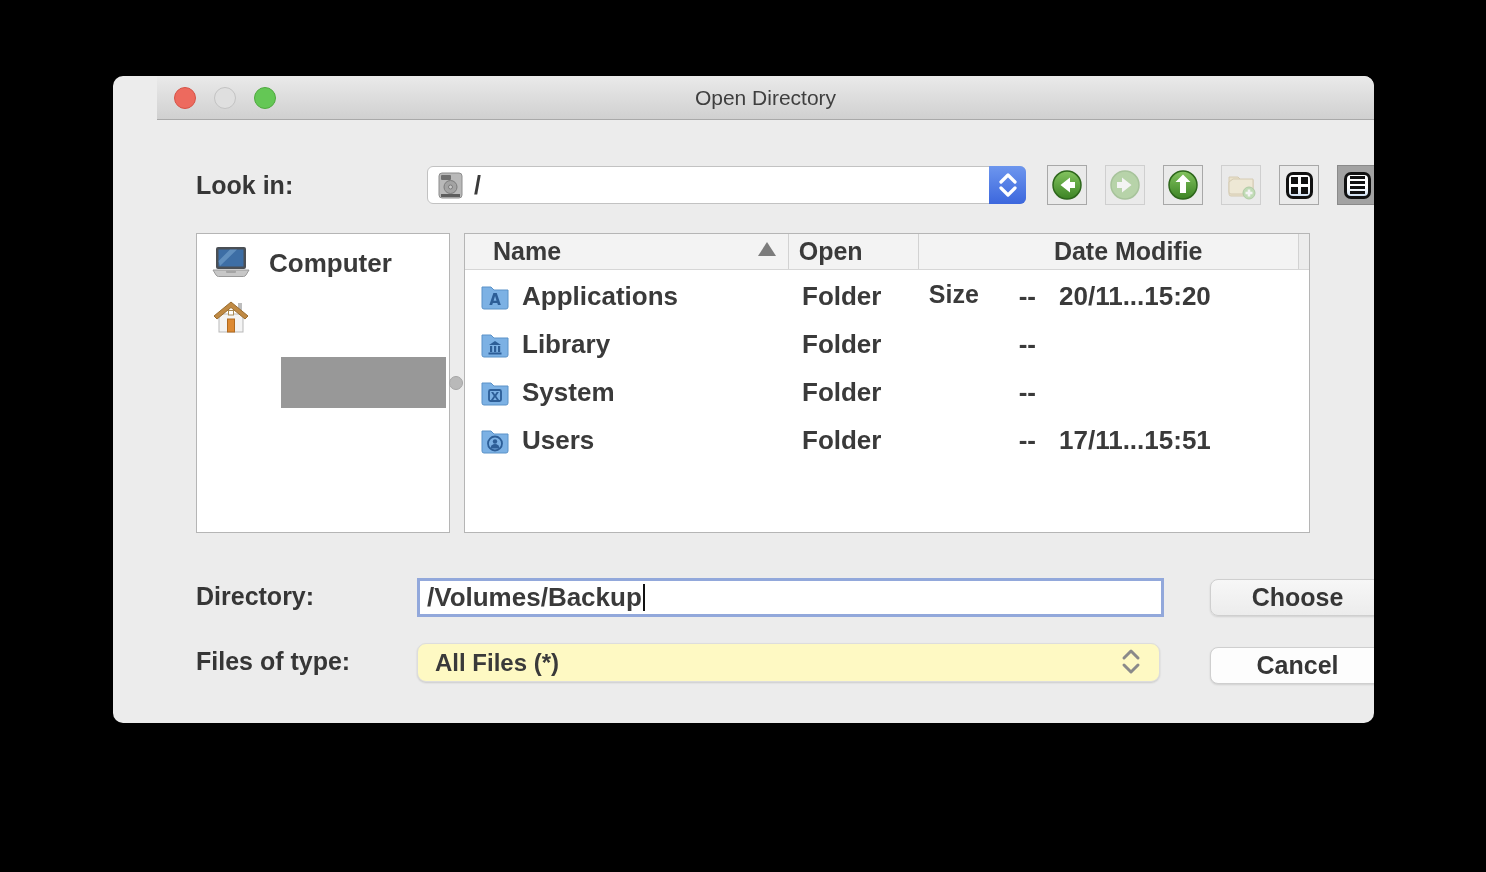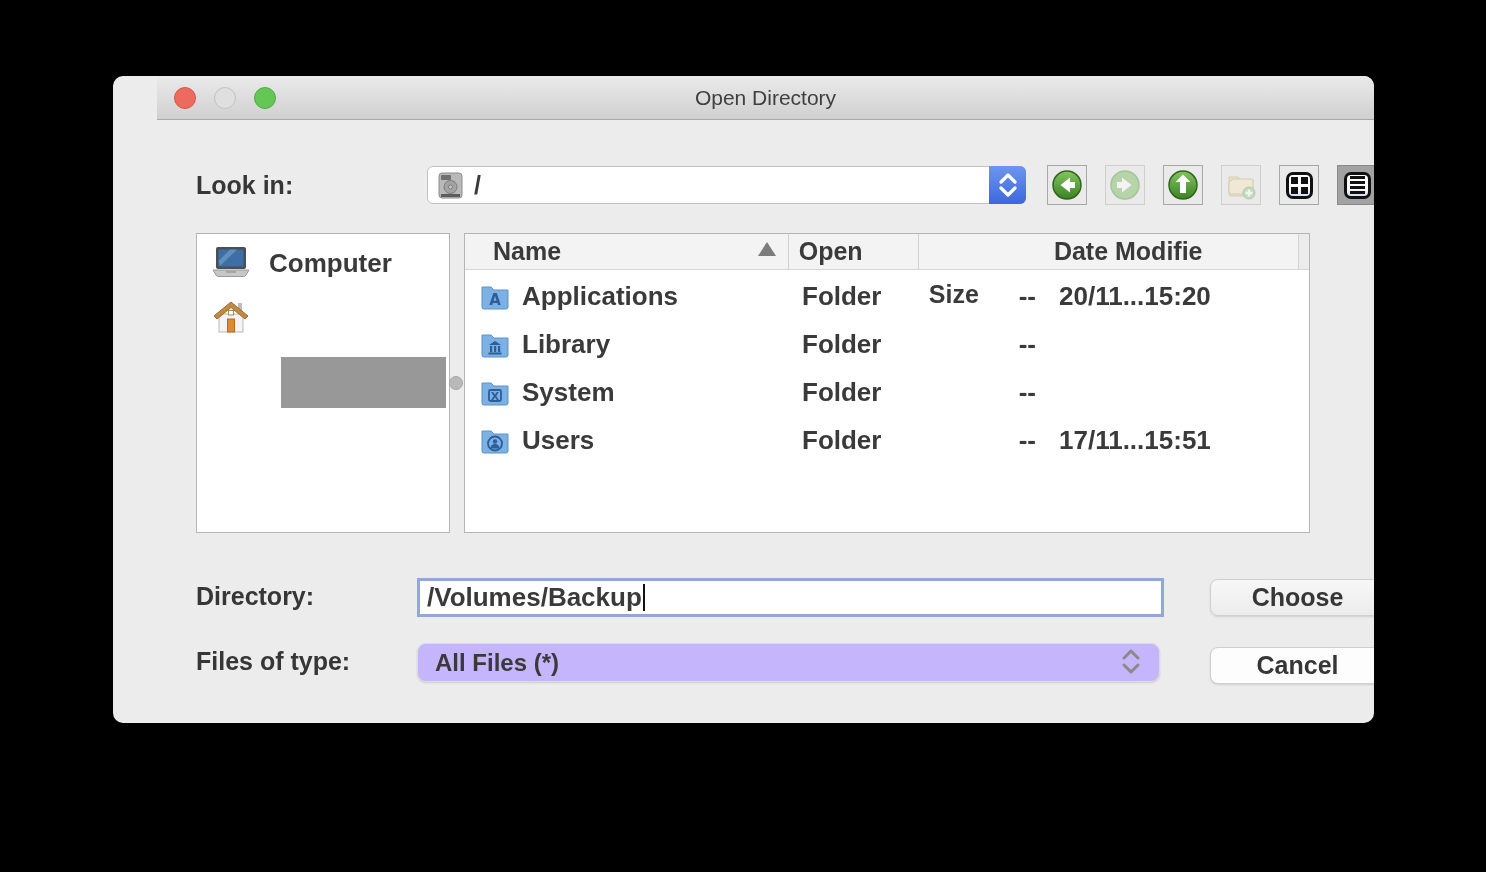--- a/index.html
+++ b/index.html
@@ -111,21 +111,21 @@
   
   .dir-input {
     position:absolute; left:260px; top:458px; width:747px; height:39px;
     background:#fff; border:3px solid #92a8db; display:flex; align-items:center;
   }
   .dir-input .dir-value { font-size:26px; font-weight:700; margin-left:7px; }
   .caret { width:2px; height:27px; background:#111; margin-left:1px; }
 
   .type-combo {
     position:absolute; left:260px; top:523px; width:743px; height:39px;
-    background:#c4b5fd; border:1px solid #ddd; border-radius:9px;
+    background:#fef9c3; border:1px solid #ddd; border-radius:9px;
     box-shadow:0 1px 2px rgba(0,0,0,0.14);
     display:flex; align-items:center;
   }
   .type-combo .type-value { font-size:24px; font-weight:700; margin-left:17px; }
   .type-chevrons {
     position:absolute; right:18px; top:4px; display:flex; flex-direction:column; gap:1px;
   }
 
   .btn {
     position:absolute; left:1045px; width:175px; height:37px;

